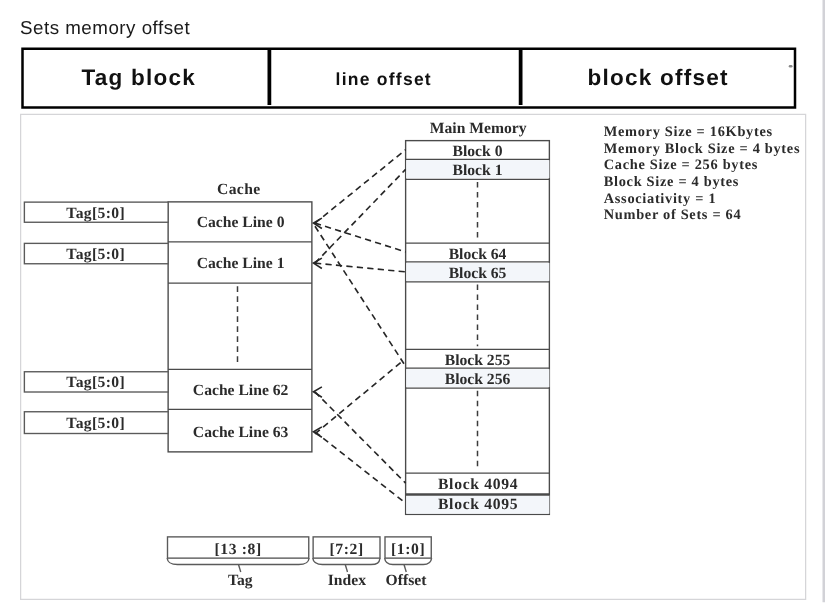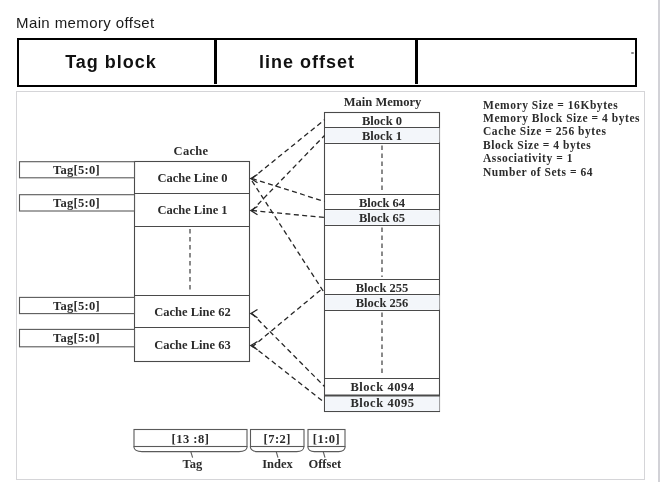--- a/index.html
+++ b/index.html
@@ -2,27 +2,28 @@
 <html><head>
 <meta charset="utf-8">
 <style>
   html,body{margin:0;padding:0;background:#ffffff;width:662px;height:482px;overflow:hidden;}
   body{font-family:"Liberation Sans",sans-serif;position:relative;}
   .abs{position:absolute;}
 </style>
 </head>
 <body>
 
-  <div class="abs" style="left:16px;top:14px;font-size:15px;letter-spacing:0.4px;color:#1a1a1a;">Main memory offset</div>
+  <div class="abs" style="left:16px;top:14px;font-size:15px;letter-spacing:0.4px;color:#1a1a1a;">Sets memory offset</div>
 
   <div class="abs" style="left:17px;top:38px;width:620px;height:48.5px;border:2.5px solid #000;box-sizing:border-box;">
     <div class="abs" style="left:195px;top:0;width:2.5px;height:43.5px;background:#000;"></div>
     <div class="abs" style="left:396px;top:0;width:2.5px;height:43.5px;background:#000;"></div>
     <div class="abs" style="left:0;top:1px;width:184px;height:43px;display:flex;align-items:center;justify-content:center;font-size:18px;letter-spacing:1.0px;font-weight:bold;color:#111;">Tag block</div>
-    <div class="abs" style="left:198px;top:1px;width:180px;height:43px;display:flex;align-items:center;justify-content:center;font-size:18px;letter-spacing:1.0px;font-weight:bold;color:#111;">line offset</div>
+    <div class="abs" style="left:198px;top:1px;width:180px;height:43px;display:flex;align-items:center;justify-content:center;font-size:14px;letter-spacing:1.0px;font-weight:bold;color:#111;">line offset</div>
+    <div class="abs" style="left:399px;top:1px;width:217px;height:43px;display:flex;align-items:center;justify-content:center;font-size:18px;letter-spacing:1.0px;font-weight:bold;color:#111;">block offset</div>
   </div>
 
   <div class="abs" style="left:631px;top:52px;width:3px;height:2px;background:#888;border-radius:1px;"></div>
 
   <div class="abs" style="left:16px;top:91px;width:629px;height:389px;border:1.5px solid #d5d5d8;box-sizing:border-box;"></div>
 
   <div class="abs" style="left:658px;top:0px;width:2px;height:482px;background:#d2d2d7;"></div>
 
   <svg class="abs" style="left:0;top:0;" width="662" height="482" viewBox="0 0 662 482">
     <g fill="none" stroke="#4a4a4a" stroke-width="1.1">

